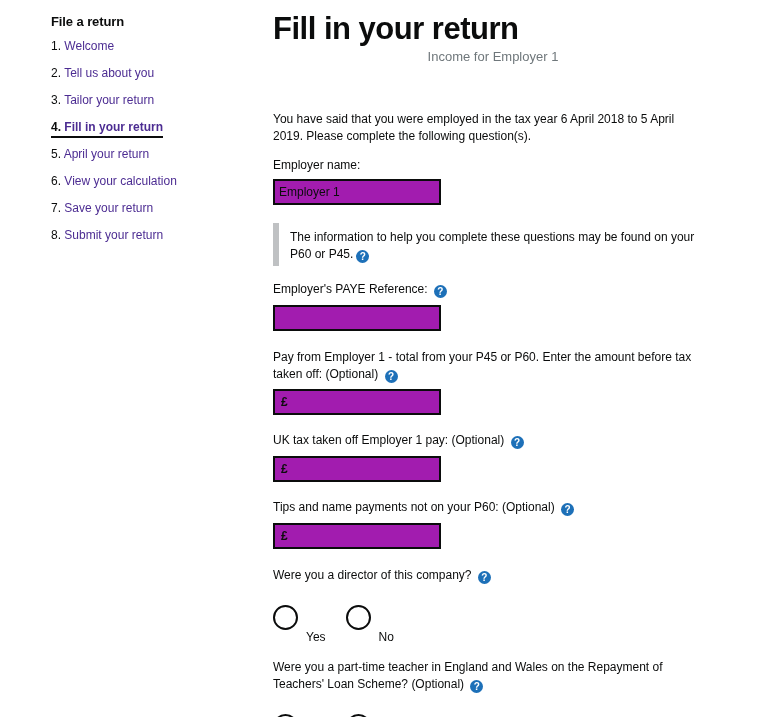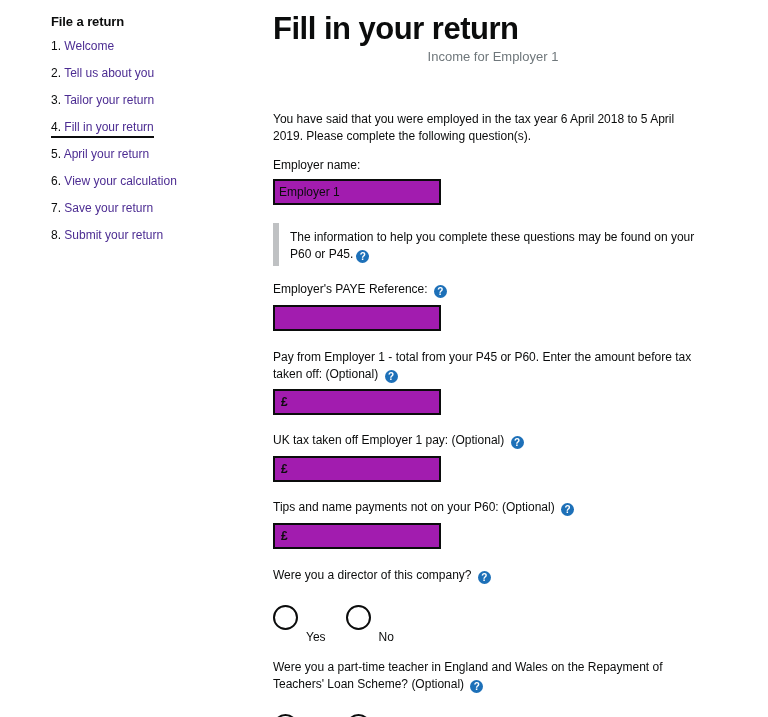--- a/index.html
+++ b/index.html
@@ -4,21 +4,21 @@
 <style>
   * { box-sizing: border-box; margin: 0; padding: 0; }
   html, body { width: 768px; height: 717px; background: #ffffff; overflow: hidden; }
   body { font-family: "Liberation Sans", sans-serif; color: #0b0c0c; position: relative; }
 
   .sidebar { position: absolute; left: 51px; top: 14px; width: 200px; }
   .sidebar h2 { font-size: 13px; font-weight: bold; margin-bottom: 8px; letter-spacing: -0.1px; }
   .nav-item { font-size: 12px; height: 27px; line-height: 19px; }
   .nav-item .num { color: #0b0c0c; }
   .nav-item .lbl { color: #4c2c92; }
-  .nav-item.active { font-weight: normal; }
+  .nav-item.active { font-weight: bold; }
   .nav-item.active .wrap { display: inline-block; border-bottom: 2px solid #0b0c0c; padding-bottom: 1px; line-height: 16px; }
 
   .main { position: absolute; left: 273px; top: 12px; width: 440px; }
   .main h1 { font-size: 31px; font-weight: bold; line-height: 34px; letter-spacing: -0.5px; }
   .caption { font-size: 13px; color: #6f777b; margin-top: 3px; text-align: center; }
   .intro { font-size: 12px; line-height: 17px; margin-top: 47px; width: 420px; }
   .label { font-size: 12px; line-height: 17px; }
   .input {
     width: 168px; height: 26px; border: 2px solid #0b0c0c; font-size: 12px;
     padding: 3px 4px; line-height: 16px; background: #a21caf;

